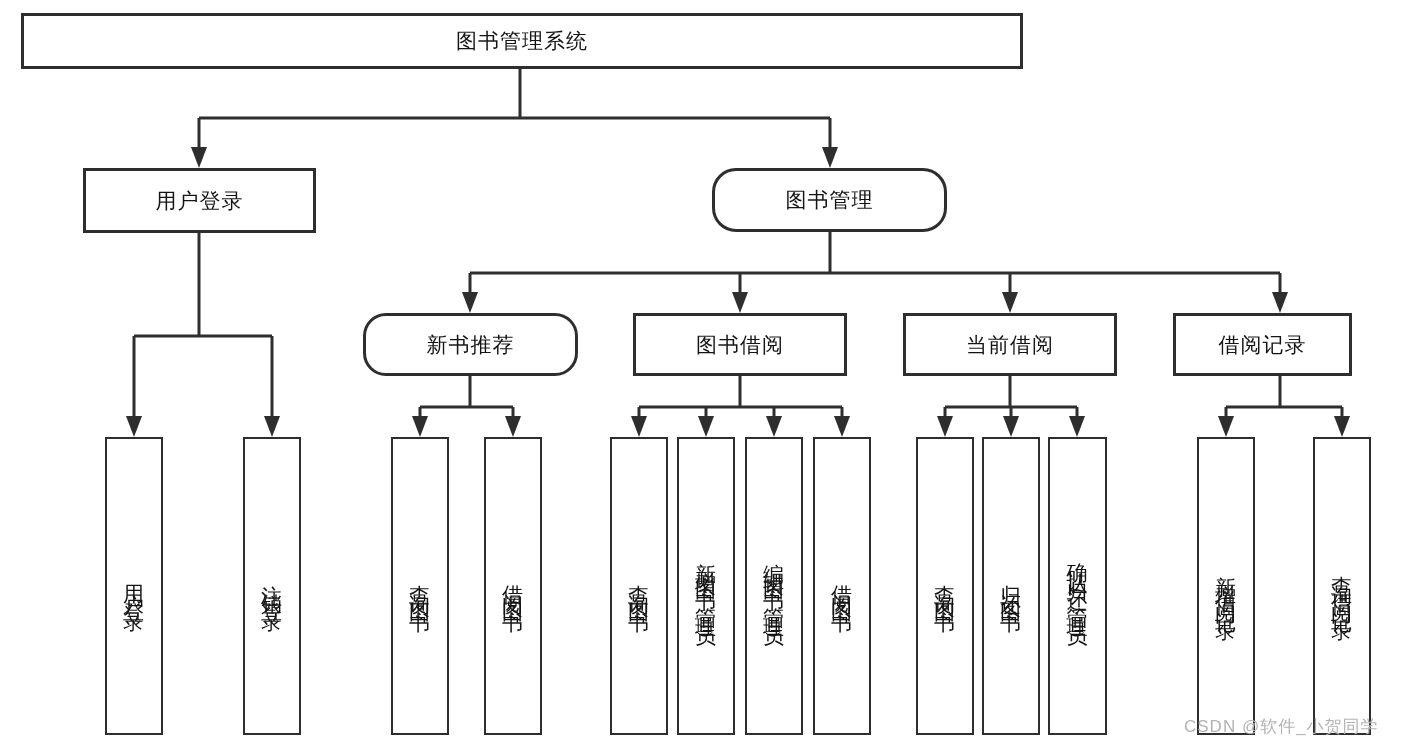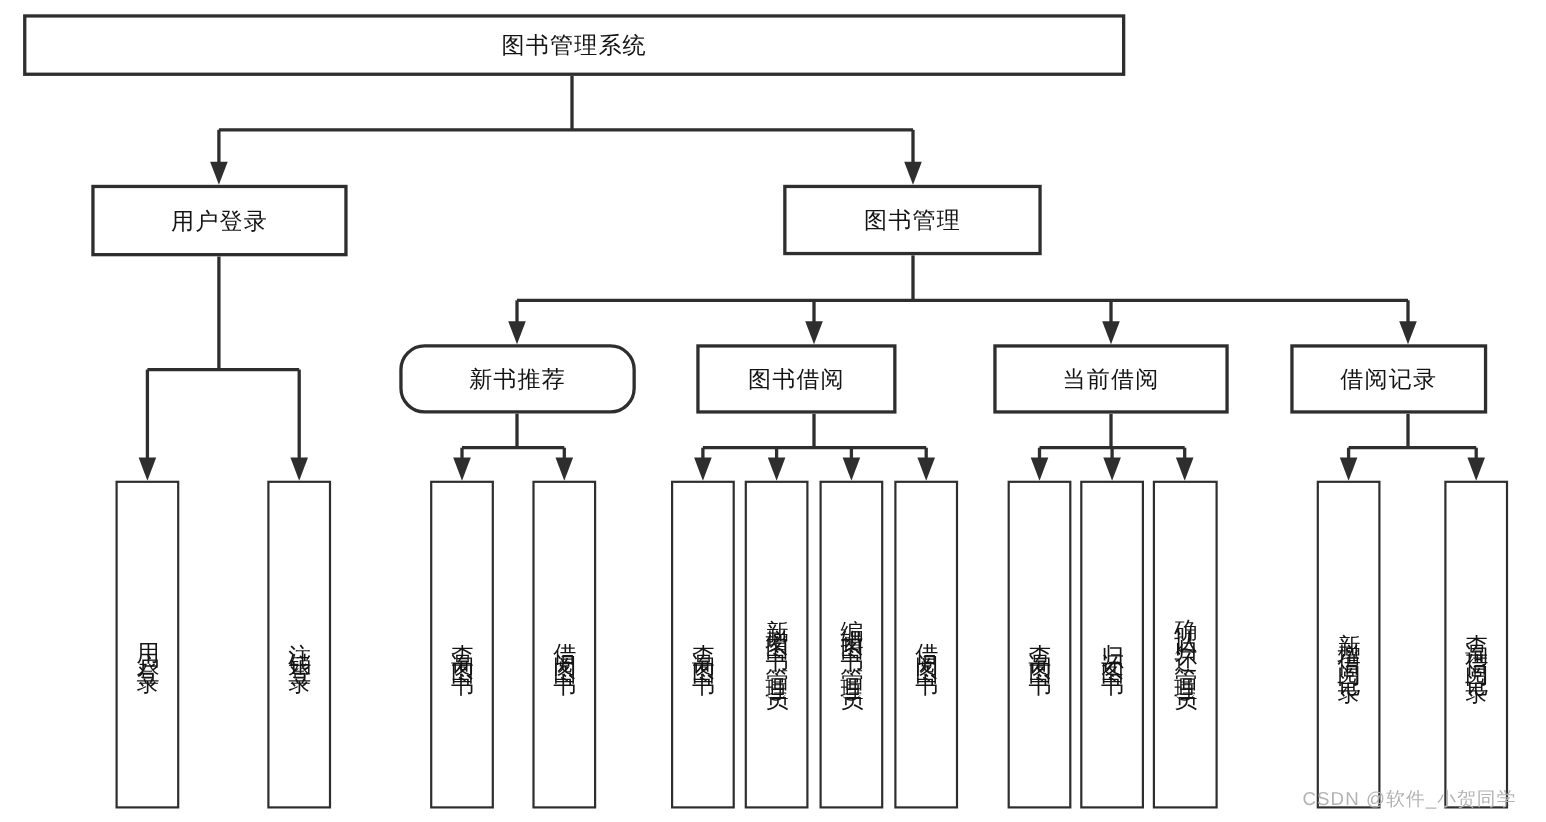--- a/index.html
+++ b/index.html
@@ -115,24 +115,24 @@
       <polygon points="945,437 937,416 953,416" fill="#2e2e2e"></polygon>
       <polygon points="1011,437 1003,416 1019,416" fill="#2e2e2e"></polygon>
       <polygon points="1077,437 1069,416 1085,416" fill="#2e2e2e"></polygon>
       <polygon points="1226,437 1218,416 1234,416" fill="#2e2e2e"></polygon>
       <polygon points="1342,437 1334,416 1350,416" fill="#2e2e2e"></polygon>
     </svg>
 
   <div class="hnode" style="left:21px; top:13px; width:1002px; height:56px;">图书管理系统</div>
 
   <div class="hnode" style="left:83px; top:168px; width:233px; height:65px;">用户登录</div>
-  <div class="hnode" style="left:712px; top:168px; width:235px; height:64px;">图书管理</div>
+  <div class="hnode" style="left:712px; top:168px; width:235px; height:64px;border-radius:24px;">图书管理</div>
 
   <div class="hnode" style="left:363px; top:313px; width:215px; height:63px;border-radius:23px;">新书推荐</div>
-  <div class="hnode" style="left:633px; top:313px; width:182px; height:63px;">图书借阅</div>
+  <div class="hnode" style="left:633px; top:313px; width:214px; height:63px;">图书借阅</div>
   <div class="hnode" style="left:903px; top:313px; width:214px; height:63px;">当前借阅</div>
   <div class="hnode" style="left:1173px; top:313px; width:179px; height:63px;">借阅记录</div>
 
   <div class="vnode" style="left:105px; top:437px; width:58px; height:298px;">
     <span class="vtext">用户登录</span>
   </div>
   <div class="vnode" style="left:243px; top:437px; width:58px; height:298px;">
     <span class="vtext">注销登录</span>
   </div>
 

